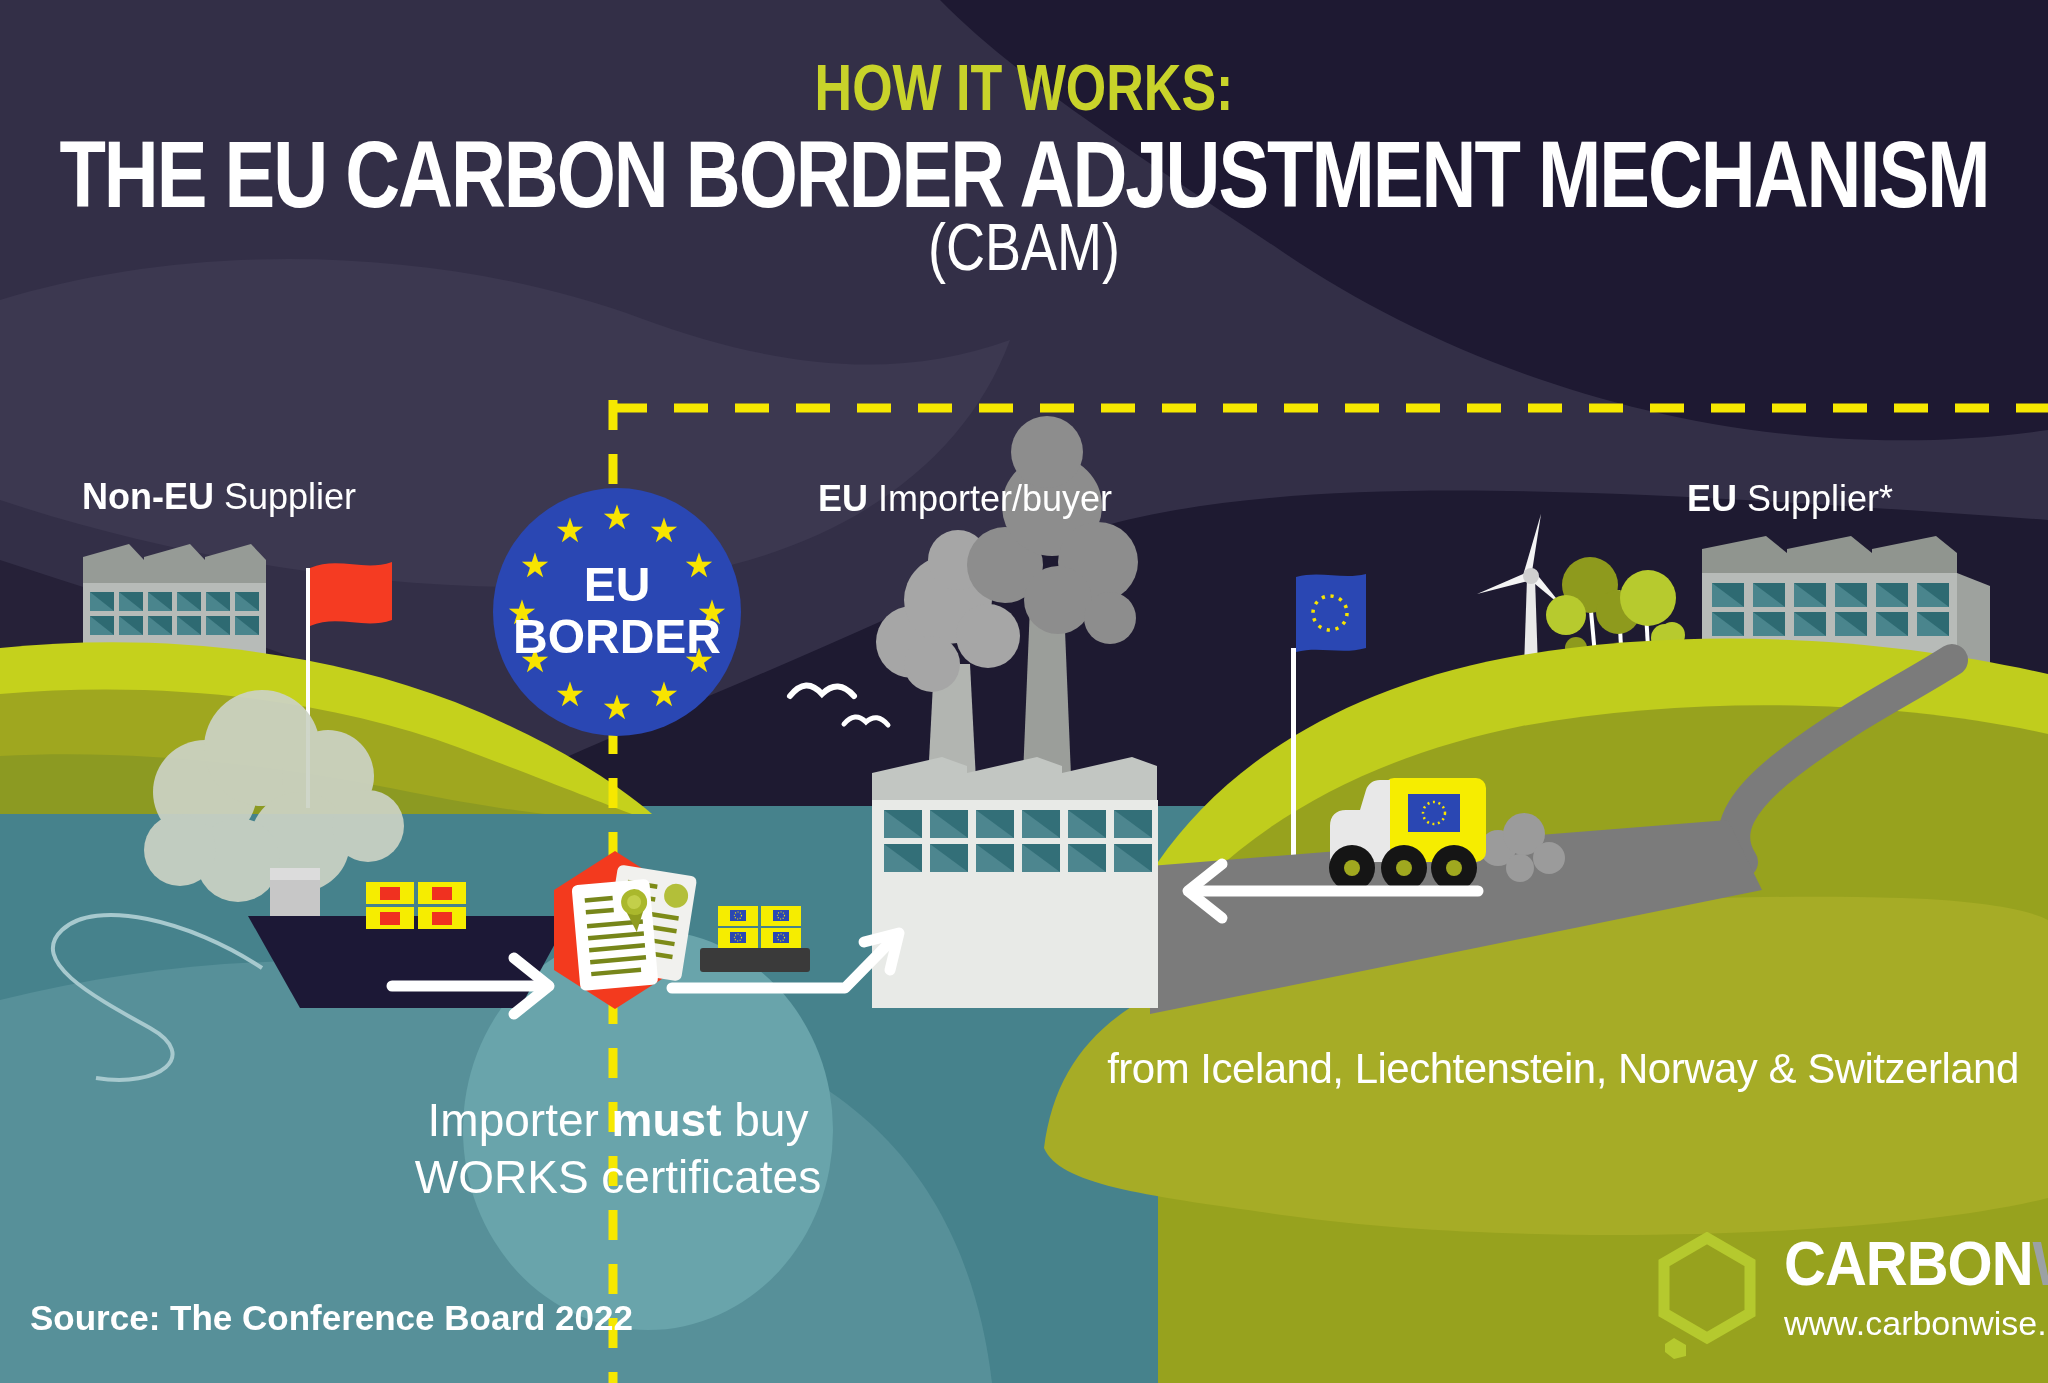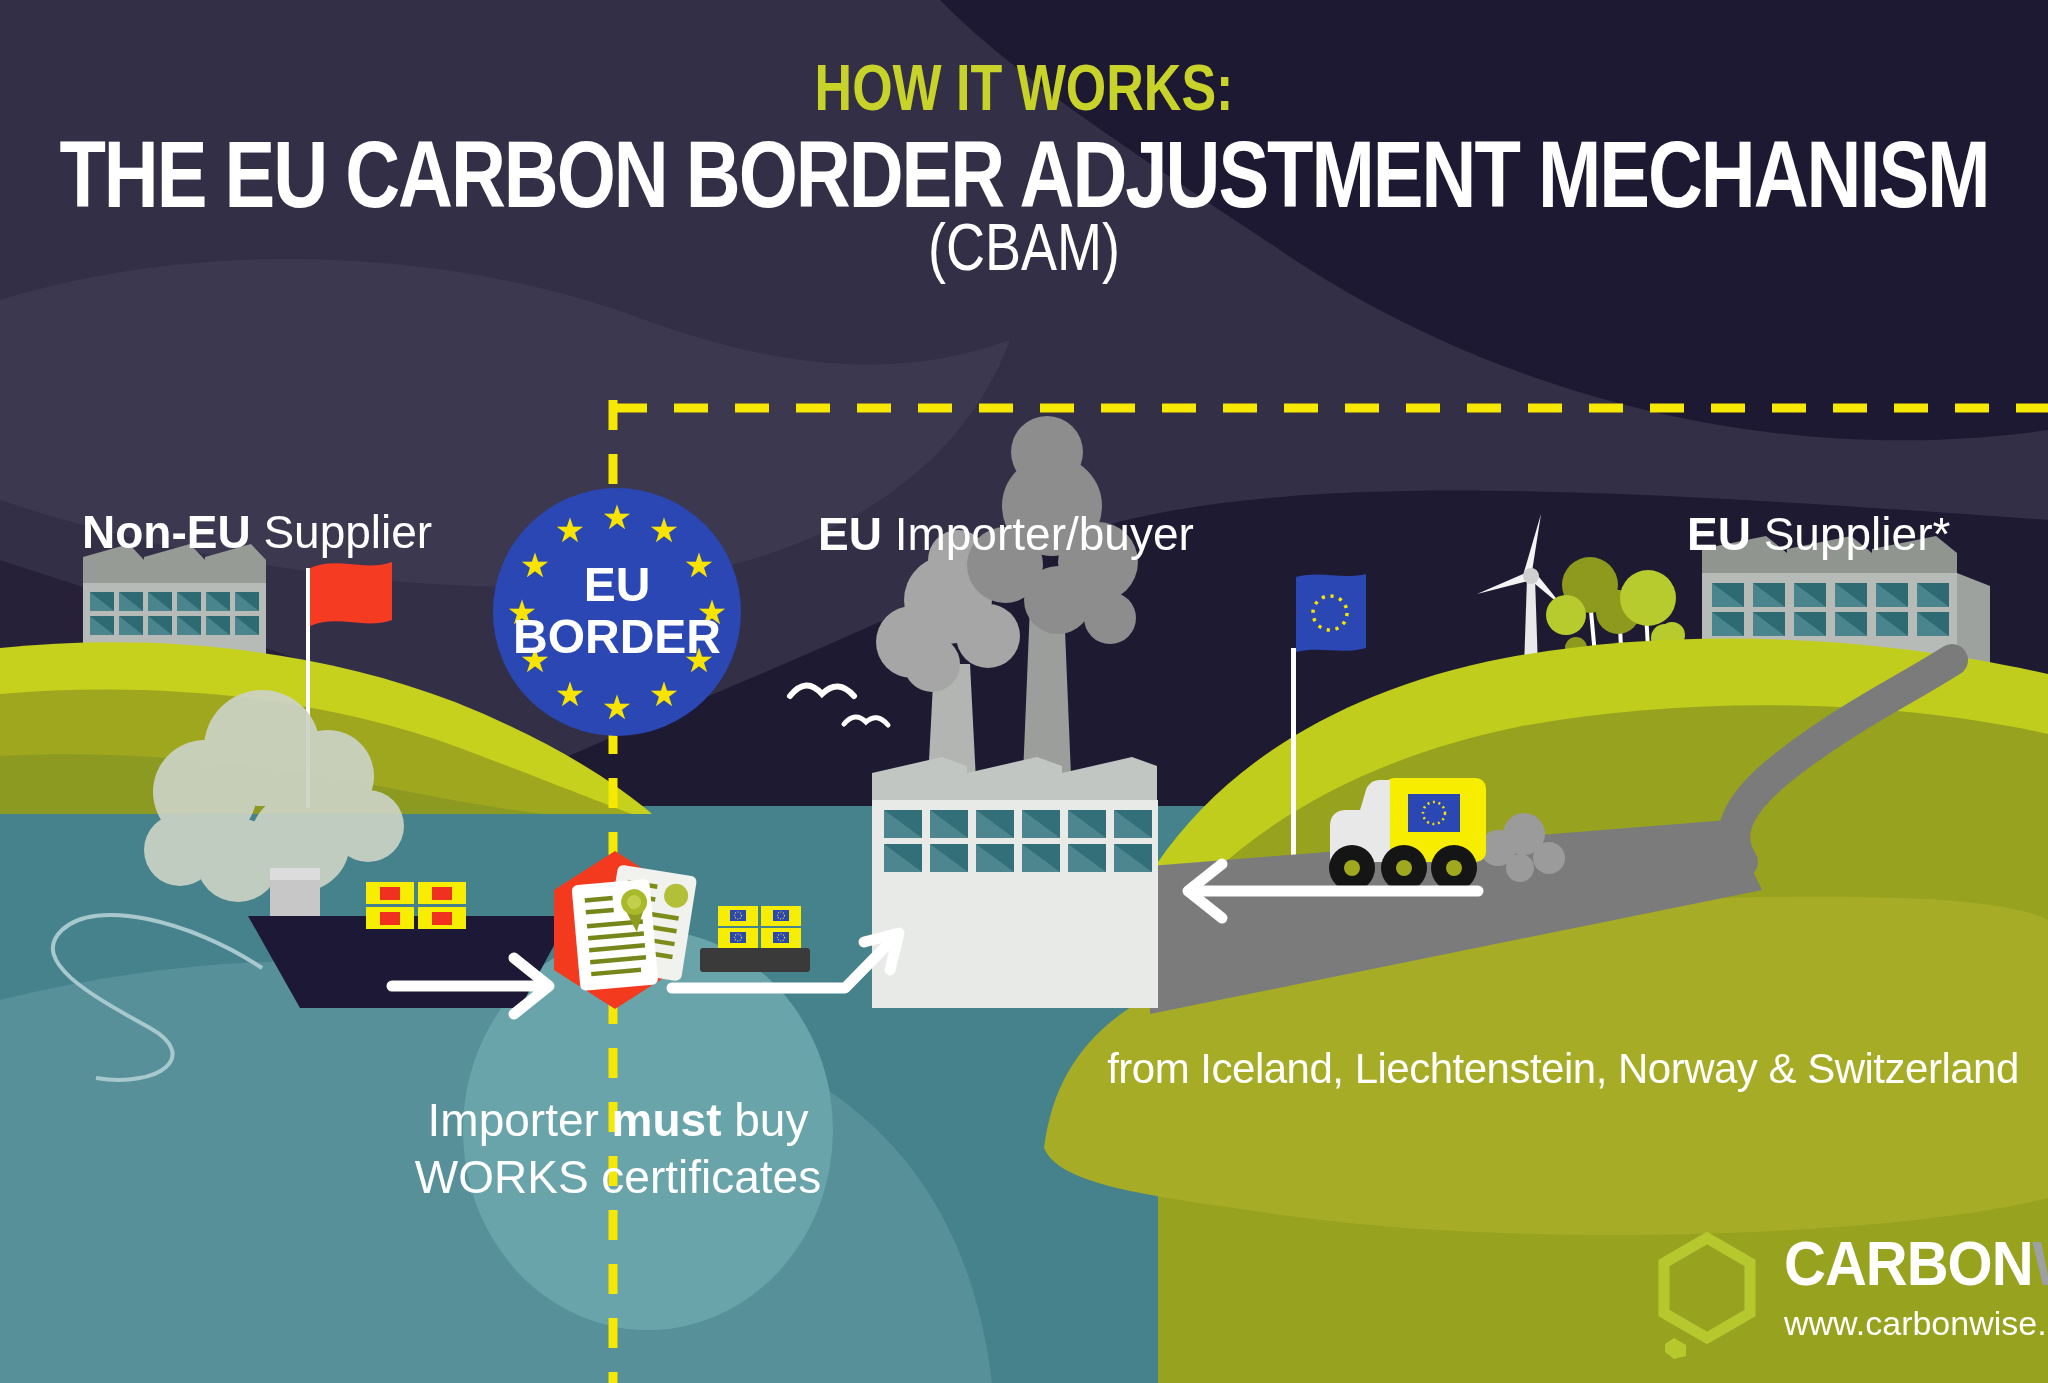--- a/index.html
+++ b/index.html
@@ -5,21 +5,21 @@
   html,body{margin:0;padding:0;background:#111;}
   #stage{position:relative;width:2048px;height:1383px;overflow:hidden;
          font-family:"Liberation Sans",sans-serif;background:#322e46;}
   #scene{position:absolute;left:0;top:0;}
   .ov{position:absolute;color:#fff;}
   .center{left:0;right:0;text-align:center;}
   .cond{display:inline-block;transform:scaleY(1.24);transform-origin:center top;}
   #kicker{top:50px;font-size:52px;font-weight:700;color:#c8d32a;letter-spacing:0;}
   #title{top:120px;font-size:76px;font-weight:700;letter-spacing:-2px;white-space:nowrap;}
   #subtitle{top:208px;font-size:54px;font-weight:400;}
-  .seclabel{font-size:46px;white-space:nowrap;margin-top:29px;}
+  .seclabel{font-size:36px;white-space:nowrap;}
   .seclabel b{font-weight:700;}
   .seclabel span{font-weight:400;}
   #lbl-noneu{left:82px;top:476px;}
   #lbl-importer{left:818px;top:478px;}
   #lbl-supplier{left:1687px;top:478px;}
   #cert-note{left:368px;top:1092px;width:500px;text-align:center;
              font-size:46px;line-height:1.24;font-weight:400;}
   #cert-note b{font-weight:700;}
   #disclaimer{left:1063px;top:990px;width:1000px;text-align:center;
               font-size:42px;line-height:1.26;letter-spacing:-0.5px;}
@@ -406,20 +406,21 @@
 <div class="ov" id="cert-note">
   <span>Importer </span><b>must</b><span> buy</span><br>
   <span>WORKS certificates</span>
 </div>
 
 <div class="ov" id="disclaimer">
   <br>
   <span>from Iceland, Liechtenstein, Norway &amp; Switzerland</span>
 </div>
 
+<div class="ov" id="source">Source: The Conference Board 2022</div>
 
 <div class="ov" id="logo">
   <svg width="110" height="128" viewBox="0 0 110 128">
     <polygon points="55,6 98,31 98,81 55,106 12,81 12,31" fill="none" stroke="#b5c92e" stroke-width="11"></polygon>
     <polygon points="22,106 34,113 34,124 22,127 13,120 13,112" fill="#b5c92e"></polygon>
   </svg>
   <div>
     <div class="names"><span>CARBON</span><span class="wise">WISE</span></div>
     <div class="url">www.carbonwise.co</div>
   </div>

